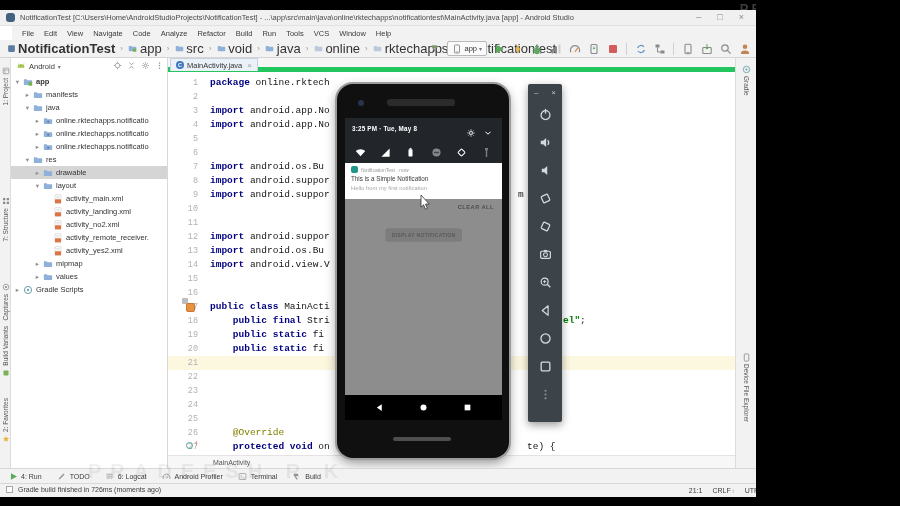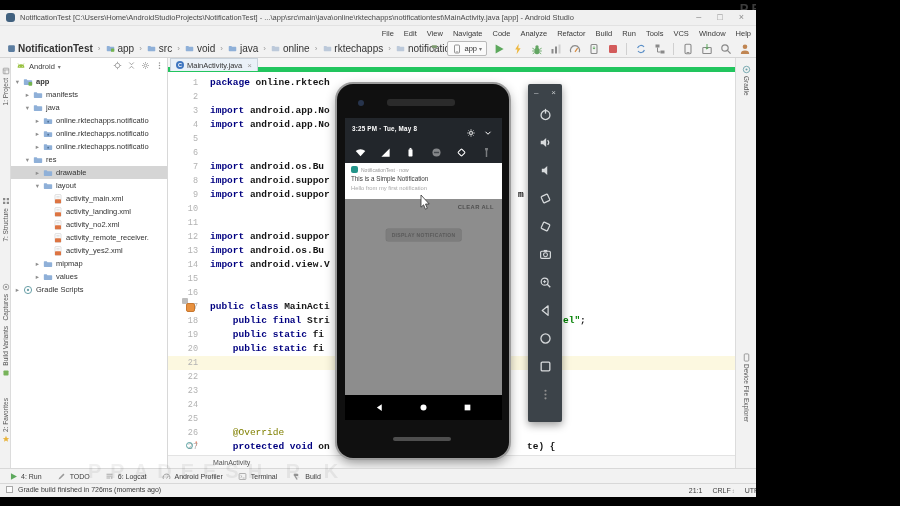--- a/index.html
+++ b/index.html
@@ -17,26 +17,26 @@
   .titlebar{position:absolute;left:0;top:10px;right:0;height:16px;background:#f0f0f0;border-bottom:1px solid #e2e2e2;
             display:flex;align-items:center;gap:5px;padding:0 6px;box-sizing:border-box;}
   .app-logo{width:9px;height:9px;border-radius:3px;background:#41617f;flex:none;}
   .title-text{font-size:7.5px;color:#4a4a4a;white-space:nowrap;overflow:hidden;flex:1;}
   .win-controls{display:flex;gap:16px;margin-right:6px;color:#8a8a8a;font-size:9px;line-height:9px;}
   .wc-min::after{content:"–";}
   .wc-max::after{content:"□";}
   .wc-close::after{content:"×";}
 
   
-  .menubar{position:absolute;left:0;top:26px;right:0;height:14px;background:#f2f2f2;display:flex;align-items:center;padding-left:5px;justify-content:flex-end;}
+  .menubar{position:absolute;left:12px;top:26px;right:0;height:14px;background:#f2f2f2;display:flex;align-items:center;padding-left:5px;}
   .menu-item{font-size:7.5px;padding:0 5px;color:#3a3a3a;}
 
   
   .navbar{position:absolute;left:0;top:40px;right:0;height:18px;background:#f2f2f2;border-bottom:1px solid #d5d5d5;box-sizing:border-box;}
-  .crumbs{position:absolute;left:6px;top:0;height:17px;display:flex;align-items:center;gap:5px;font-size:10px;}
+  .crumbs{position:absolute;left:6px;top:0;height:17px;display:flex;align-items:center;gap:5px;font-size:13px;}
   .crumb{display:flex;align-items:center;gap:2px;}
   .cicon{width:10px;height:10px;display:inline-flex;align-items:center;justify-content:center;flex:none;}
   .crumb-sep{color:#999;font-size:8px;}
   .crumb-sep::after{content:"›";}
   .nav-right{position:absolute;right:4px;top:0;height:17px;display:flex;align-items:center;gap:4px;}
   .tb-icon{width:15px;height:15px;display:inline-flex;align-items:center;justify-content:center;}
   .tb-sep{width:1px;height:12px;background:#d0d0d0;margin:0 2px;}
   .combo{display:flex;align-items:center;gap:2px;border:1px solid #b9b9b9;border-radius:2px;background:#fafafa;
          height:13px;padding:0 4px;font-size:7.5px;color:#333;}
   .combo-arrow{color:#777;font-size:6px;}
@@ -74,21 +74,21 @@
   .tab-close::after{content:"×";}
 
   
   .editor-body{position:absolute;left:168px;top:72px;width:704px;height:383px;background:#fff;overflow:hidden;}
   .cur-line{position:absolute;left:0;width:704px;height:14px;background:#fcf8e0;}
   .code-line{position:absolute;height:14px;left:0;right:0;}
   .lnum{position:absolute;left:0;width:30px;text-align:right;font-size:8.5px;color:#b2b2b2;line-height:14px;
         font-family:"Liberation Mono",monospace;}
   .ltext{position:absolute;left:42px;line-height:14px;font-size:9.5px;font-family:"Liberation Mono",monospace;white-space:pre;}
   .kw{color:#000080;font-weight:bold;}
-  .pl{color:#151515;font-weight:bold;}
+  .pl{color:#151515;}
   .str{color:#008000;font-weight:bold;}
   .ann{color:#808000;}
   .g-mini{position:absolute;left:14px;top:226px;width:6px;height:6px;background:#bdbdbd;border-radius:1px;}
   .g-run{position:absolute;left:18px;top:231px;width:9px;height:9px;background:#e8913f;border:1px solid #c87830;border-radius:2px;box-sizing:border-box;}
   .g-ovr{position:absolute;left:18px;top:370px;width:7px;height:7px;border:1px solid #55a0a0;border-radius:50%;box-sizing:border-box;}
   .g-ovr-arrow{position:absolute;left:26px;top:367px;color:#d06040;font-size:8px;line-height:10px;}
   .g-ovr-arrow::after{content:"↑";}
   .frag{position:absolute;font-family:"Liberation Mono",monospace;font-size:9.5px;line-height:14px;white-space:pre;z-index:10;}
 
   .ed-bc{position:absolute;left:168px;top:455px;width:704px;height:13px;background:#f7f7f7;border-top:1px solid #e3e3e3;

